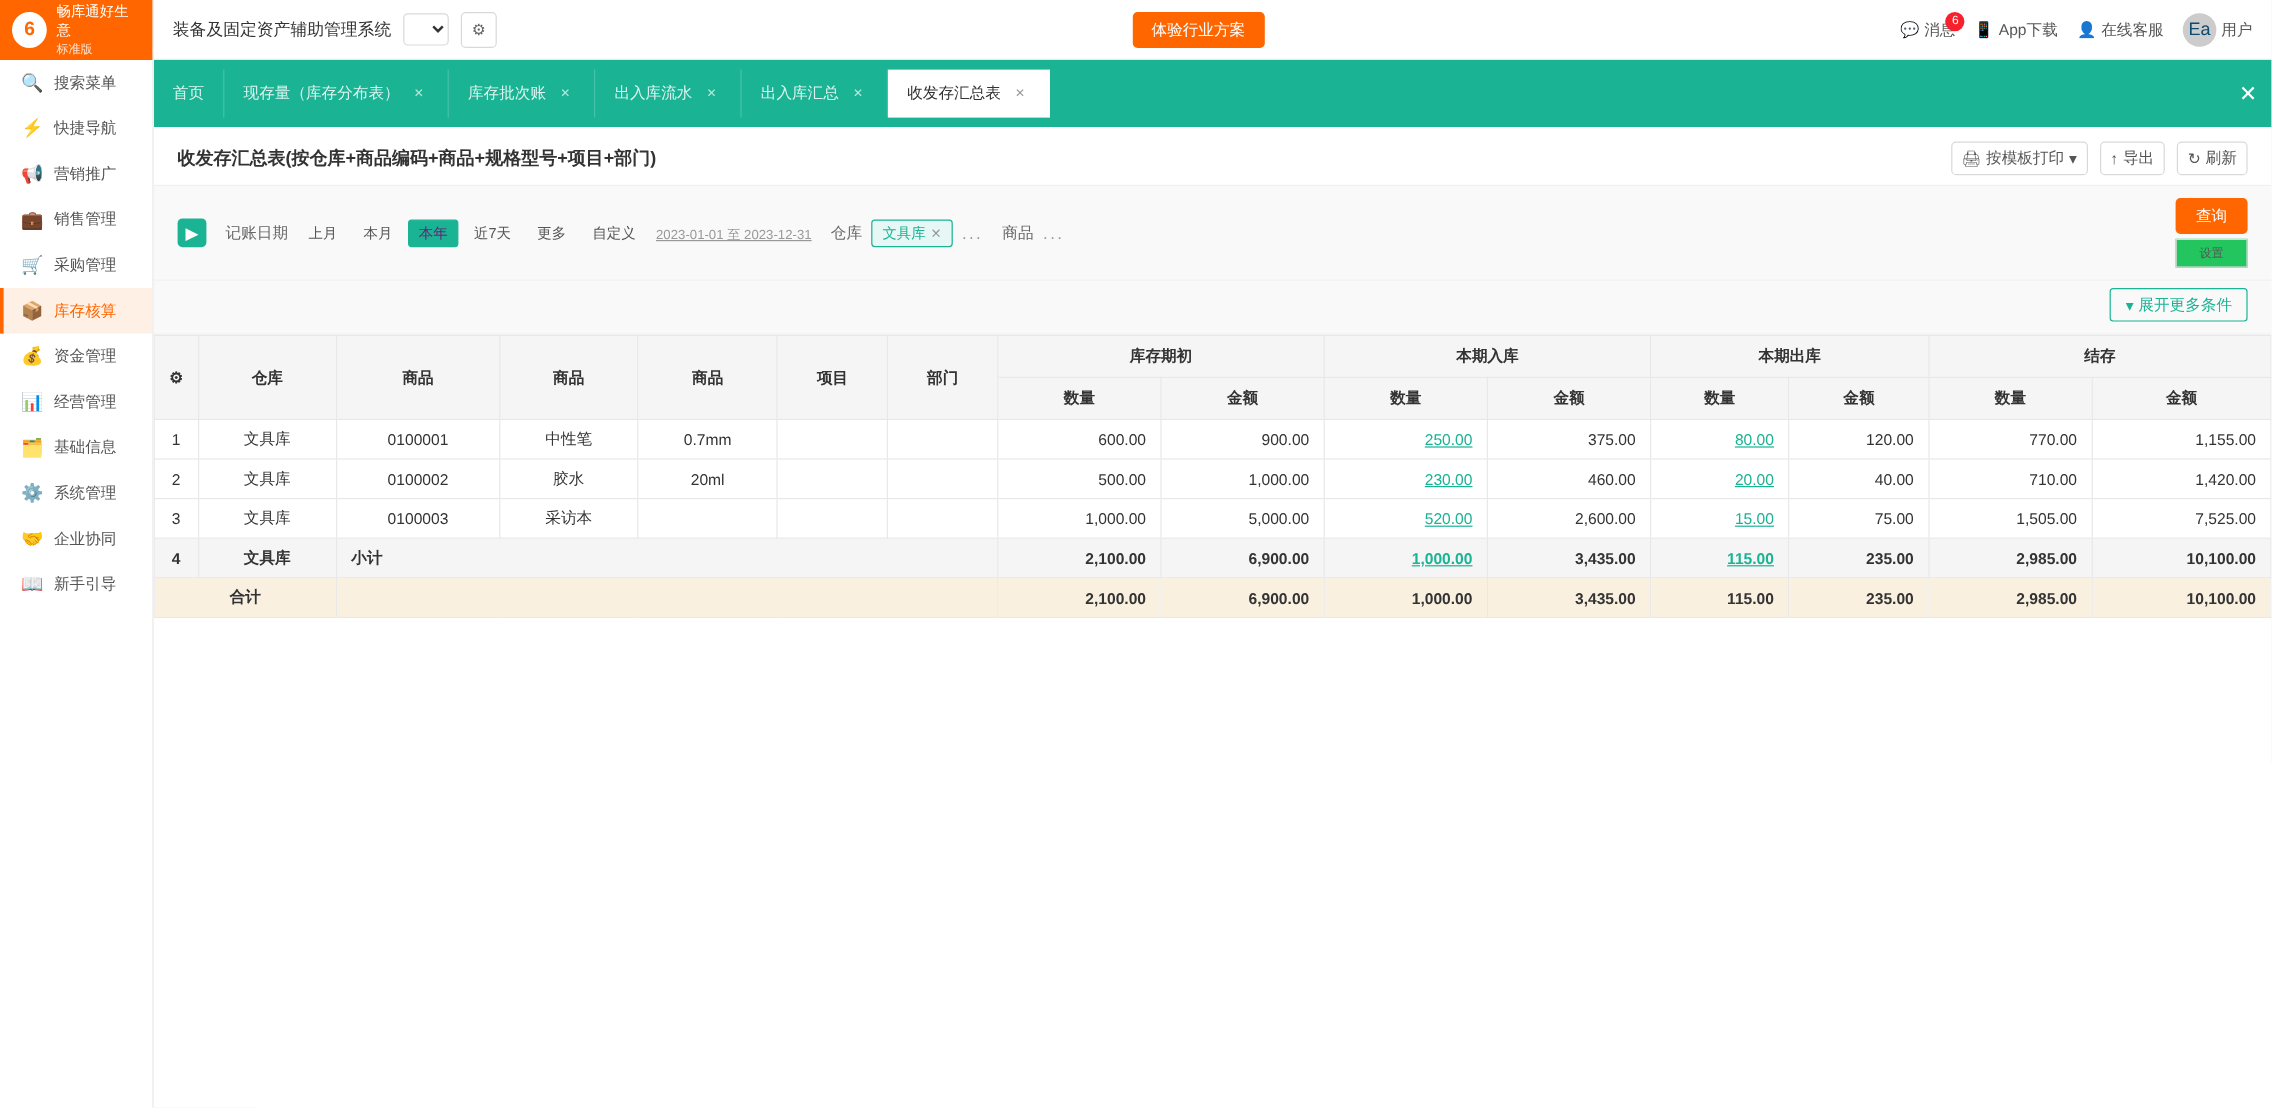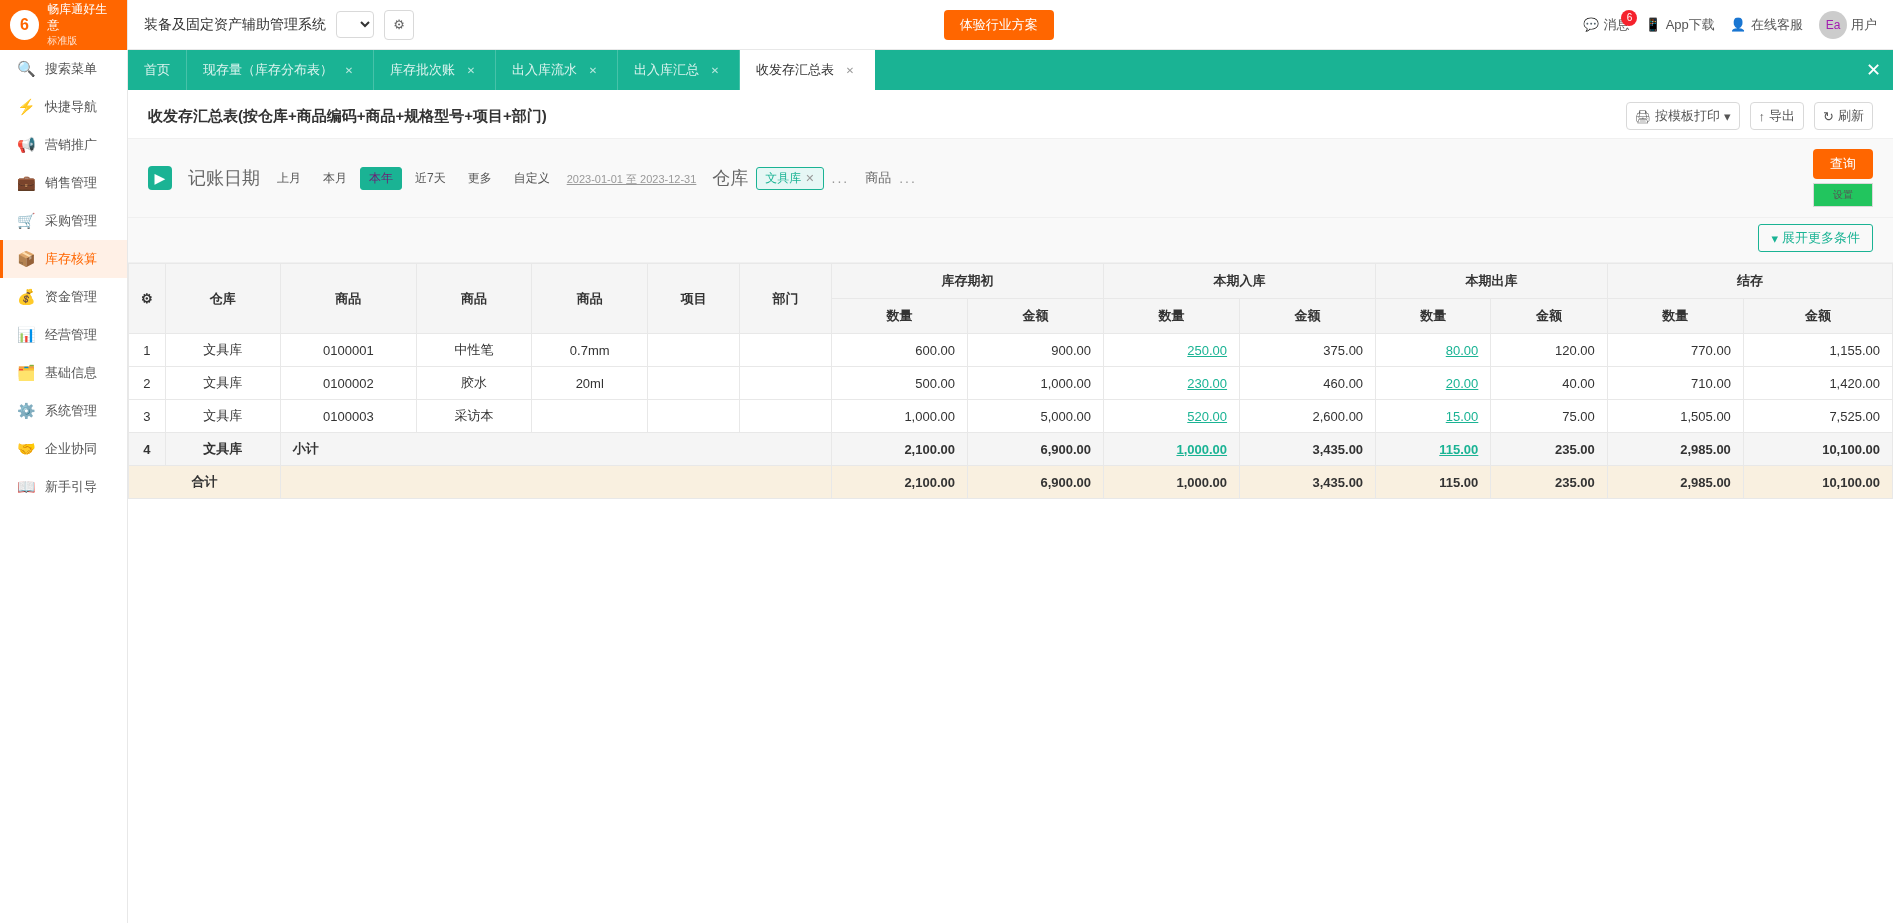--- a/index.html
+++ b/index.html
@@ -21,44 +21,44 @@
     
     .topbar { height: 50px; background: #fff; border-bottom: 1px solid #e8e8e8; display: flex; align-items: center; justify-content: space-between; padding: 0 16px; position: sticky; top: 0; z-index: 99; }
     .topbar-left { display: flex; align-items: center; gap: 10px; }
     .topbar-title { font-size: 14px; color: #333; }
     .topbar-select { border: 1px solid #d9d9d9; border-radius: 4px; padding: 4px 8px; font-size: 13px; background: #fff; color: #333; }
     .topbar-settings { width: 30px; height: 30px; border-radius: 4px; border: 1px solid #d9d9d9; display: flex; align-items: center; justify-content: center; cursor: pointer; color: #666; }
     .topbar-trial-btn { background: #ff6600; color: #fff; border: none; border-radius: 4px; padding: 6px 16px; font-size: 13px; cursor: pointer; }
     .topbar-right { display: flex; align-items: center; gap: 16px; color: #555; font-size: 13px; }
     .topbar-right-item { display: flex; align-items: center; gap: 4px; cursor: pointer; position: relative; }
     .badge { position: absolute; top: -6px; right: -8px; background: #f5222d; color: #fff; border-radius: 50%; width: 16px; height: 16px; font-size: 10px; display: flex; align-items: center; justify-content: center; }
-    .user-avatar { width: 28px; height: 28px; border-radius: 50%; background: #ccc; display: flex; align-items: center; justify-content: center; font-size: 12px; color: #a21caf; overflow: hidden; }
-
-    
-    .tabbar { background: #1ab394; display: flex; align-items: center; padding: 0; height: 40px; overflow: hidden; }
+    .user-avatar { width: 28px; height: 28px; border-radius: 50%; background: #ccc; display: flex; align-items: center; justify-content: center; font-size: 15px; color: #0c4a6e; overflow: hidden; }
+
+    
+    .tabbar { background: #1ab394; display: flex; align-items: center; padding: 0; height: 56px; overflow: hidden; }
     .tab { padding: 0 16px; height: 40px; display: flex; align-items: center; gap: 8px; cursor: pointer; color: rgba(255,255,255,0.85); font-size: 13px; white-space: nowrap; border-right: 1px solid rgba(255,255,255,0.2); }
     .tab.active { background: #fff; color: #333; }
     .tab-close { font-size: 10px; color: rgba(255,255,255,0.7); cursor: pointer; width: 16px; height: 16px; display: flex; align-items: center; justify-content: center; border-radius: 50%; }
     .tab.active .tab-close { color: #999; }
     .tabbar-close { margin-left: auto; padding: 0 12px; color: #fff; cursor: pointer; font-size: 18px; }
 
     
     .page-content { flex: 1; background: #fff; padding: 0; overflow-y: auto; }
 
     
     .page-header { padding: 12px 20px 8px; border-bottom: 1px solid #f0f0f0; display: flex; align-items: center; justify-content: space-between; }
     .page-title { font-size: 15px; font-weight: 600; color: #333; }
     .page-actions { display: flex; align-items: center; gap: 10px; }
     .action-btn { display: flex; align-items: center; gap: 4px; color: #555; cursor: pointer; font-size: 13px; padding: 4px 8px; border: 1px solid #d9d9d9; border-radius: 4px; background: #fff; }
 
     
     .filter-bar { padding: 10px 20px; background: #f9f9f9; border-bottom: 1px solid #f0f0f0; display: flex; align-items: center; gap: 16px; flex-wrap: wrap; }
     .filter-collapse-btn { width: 24px; height: 24px; background: #1ab394; color: #fff; border-radius: 4px; display: flex; align-items: center; justify-content: center; cursor: pointer; font-size: 14px; }
     .filter-group { display: flex; align-items: center; gap: 8px; }
-    .filter-label { color: #666; font-size: 18px; white-space: nowrap; }
+    .filter-label { color: #666; font-size: 13px; white-space: nowrap; }
     .filter-date-options { display: flex; align-items: center; gap: 4px; }
     .date-btn { padding: 2px 8px; border-radius: 3px; cursor: pointer; font-size: 12px; color: #555; border: 1px solid transparent; }
     .date-btn.active { background: #1ab394; color: #701a75; border-color: #1ab394; }
     .date-range { font-size: 11px; color: #999; margin-top: 2px; text-decoration: underline; }
     .warehouse-tag { display: flex; align-items: center; gap: 4px; background: #e6f7f5; color: #1ab394; border: 1px solid #1ab394; border-radius: 3px; padding: 2px 8px; font-size: 12px; }
     .warehouse-tag-close { cursor: pointer; color: #999; font-size: 11px; }
     .filter-goods-label { color: #666; font-size: 13px; }
     .filter-more-dots { color: #999; cursor: pointer; font-size: 14px; letter-spacing: 2px; }
     .expand-btn { display: flex; align-items: center; gap: 4px; color: #1ab394; font-size: 13px; cursor: pointer; padding: 4px 12px; border: 1px solid #1ab394; border-radius: 3px; margin-left: auto; }
 

